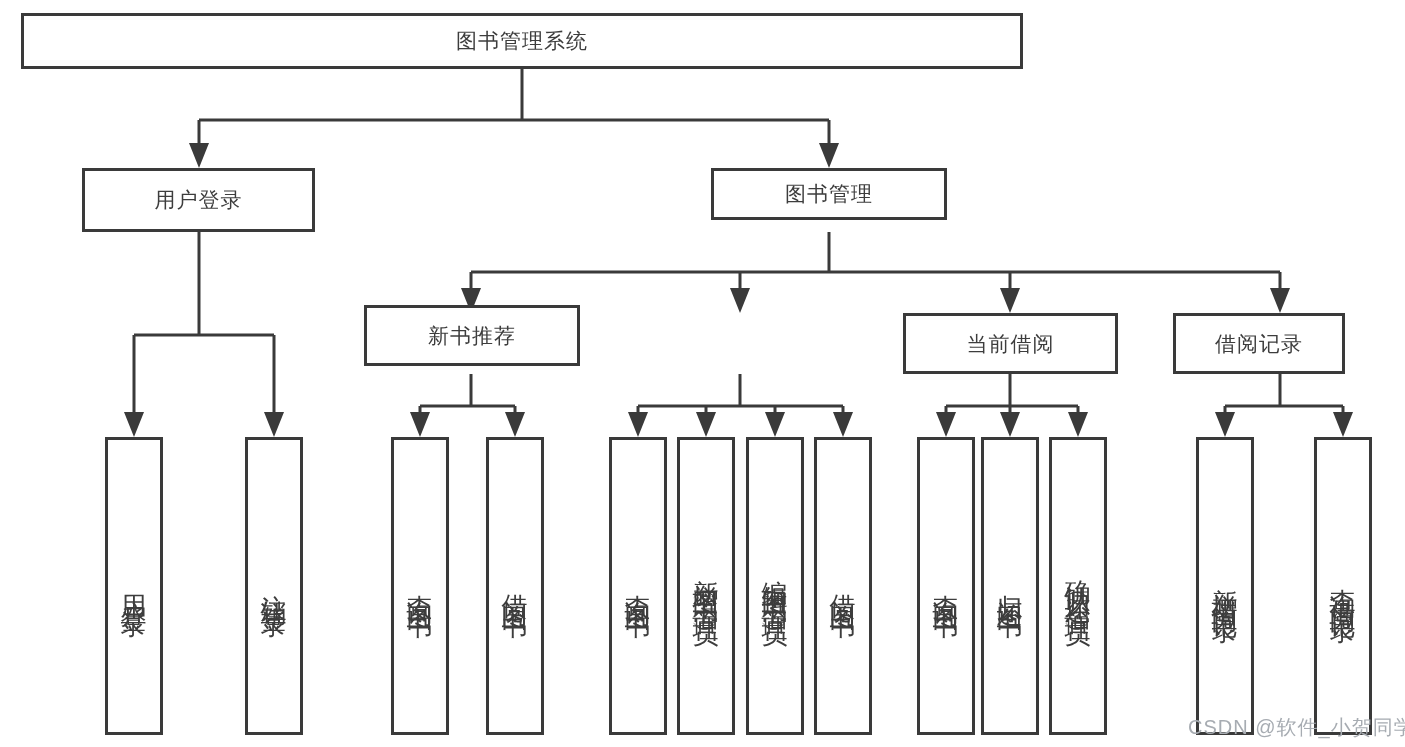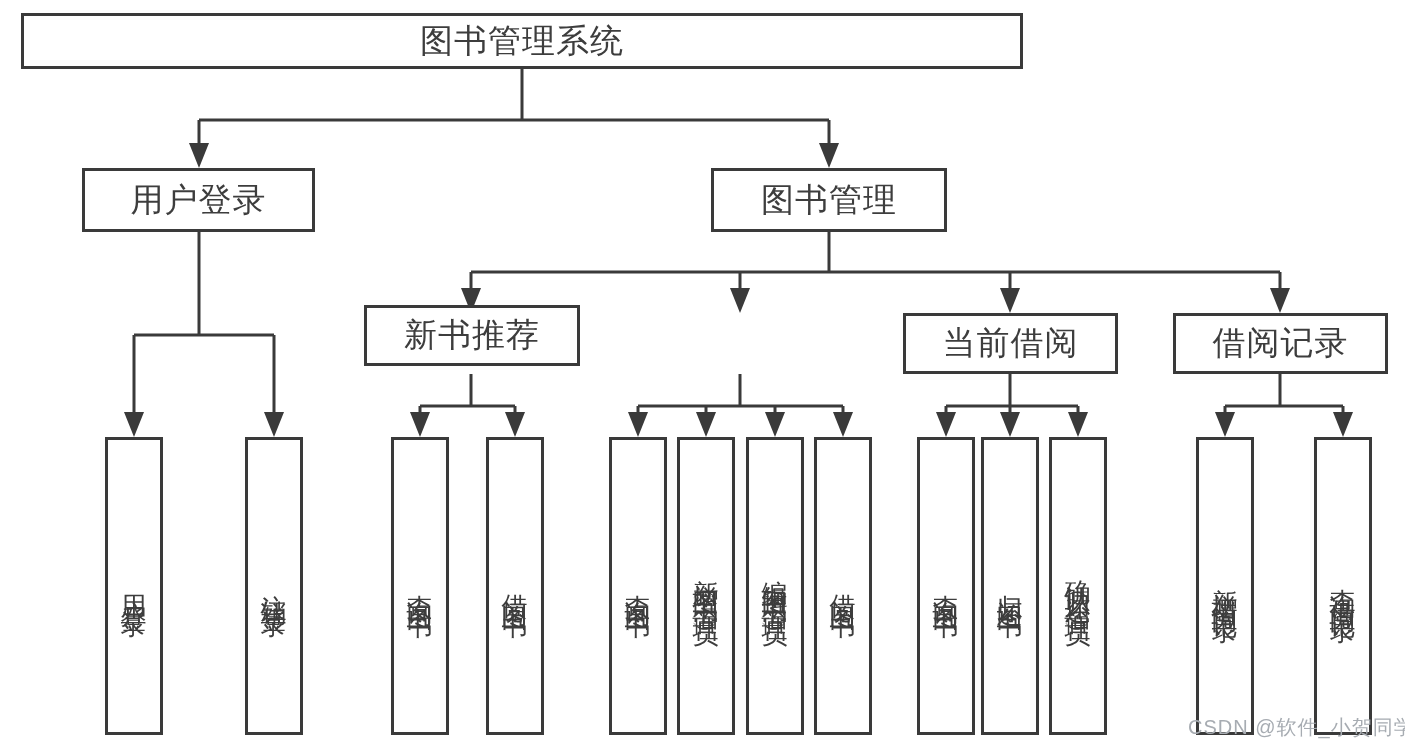--- a/index.html
+++ b/index.html
@@ -26,21 +26,21 @@
     box-sizing: border-box;
     border: 3px solid #3a3a3a;
     background: #ffffff;
     display: flex;
     align-items: center;
     justify-content: center;
     color: #3d3d3d;
     z-index: 2;
   }
   .h-node .label {
-    font-size: 33px;
+    font-size: 21px;
     letter-spacing: 1px;
     white-space: nowrap;
     font-family: Liberation Serif, serif;
   }
   .v-node {
     width: 58px;
     height: 298px;
     top: 437px;
   }
   .v-node .label {
@@ -107,31 +107,31 @@
     </g>
   </svg>
 
   <div class="node h-node" style="left:21px; top:13px; width:1002px; height:56px;">
     <span class="label">图书管理系统</span>
   </div>
 
   <div class="node h-node" style="left:82px; top:168px; width:233px; height:64px;">
     <span class="label">用户登录</span>
   </div>
-  <div class="node h-node" style="left:711px; top:168px; width:236px; height:64px;">
+  <div class="node h-node" style="left:711px; top:168px; width:236px; height:52px;">
     <span class="label">图书管理</span>
   </div>
 
   <div class="node h-node" style="left:364px; top:305px; width:216px; height:61px;">
     <span class="label">新书推荐</span>
   </div>
   <div class="node h-node" style="left:903px; top:313px; width:215px; height:61px;">
     <span class="label">当前借阅</span>
   </div>
-  <div class="node h-node" style="left:1173px; top:313px; width:215px; height:61px;">
+  <div class="node h-node" style="left:1173px; top:313px; width:172px; height:61px;">
     <span class="label">借阅记录</span>
   </div>
 
   <div class="node v-node" style="left:105px;">
     <span class="label">用户登录</span>
   </div>
   <div class="node v-node" style="left:245px;">
     <span class="label">注销登录</span>
   </div>
 

